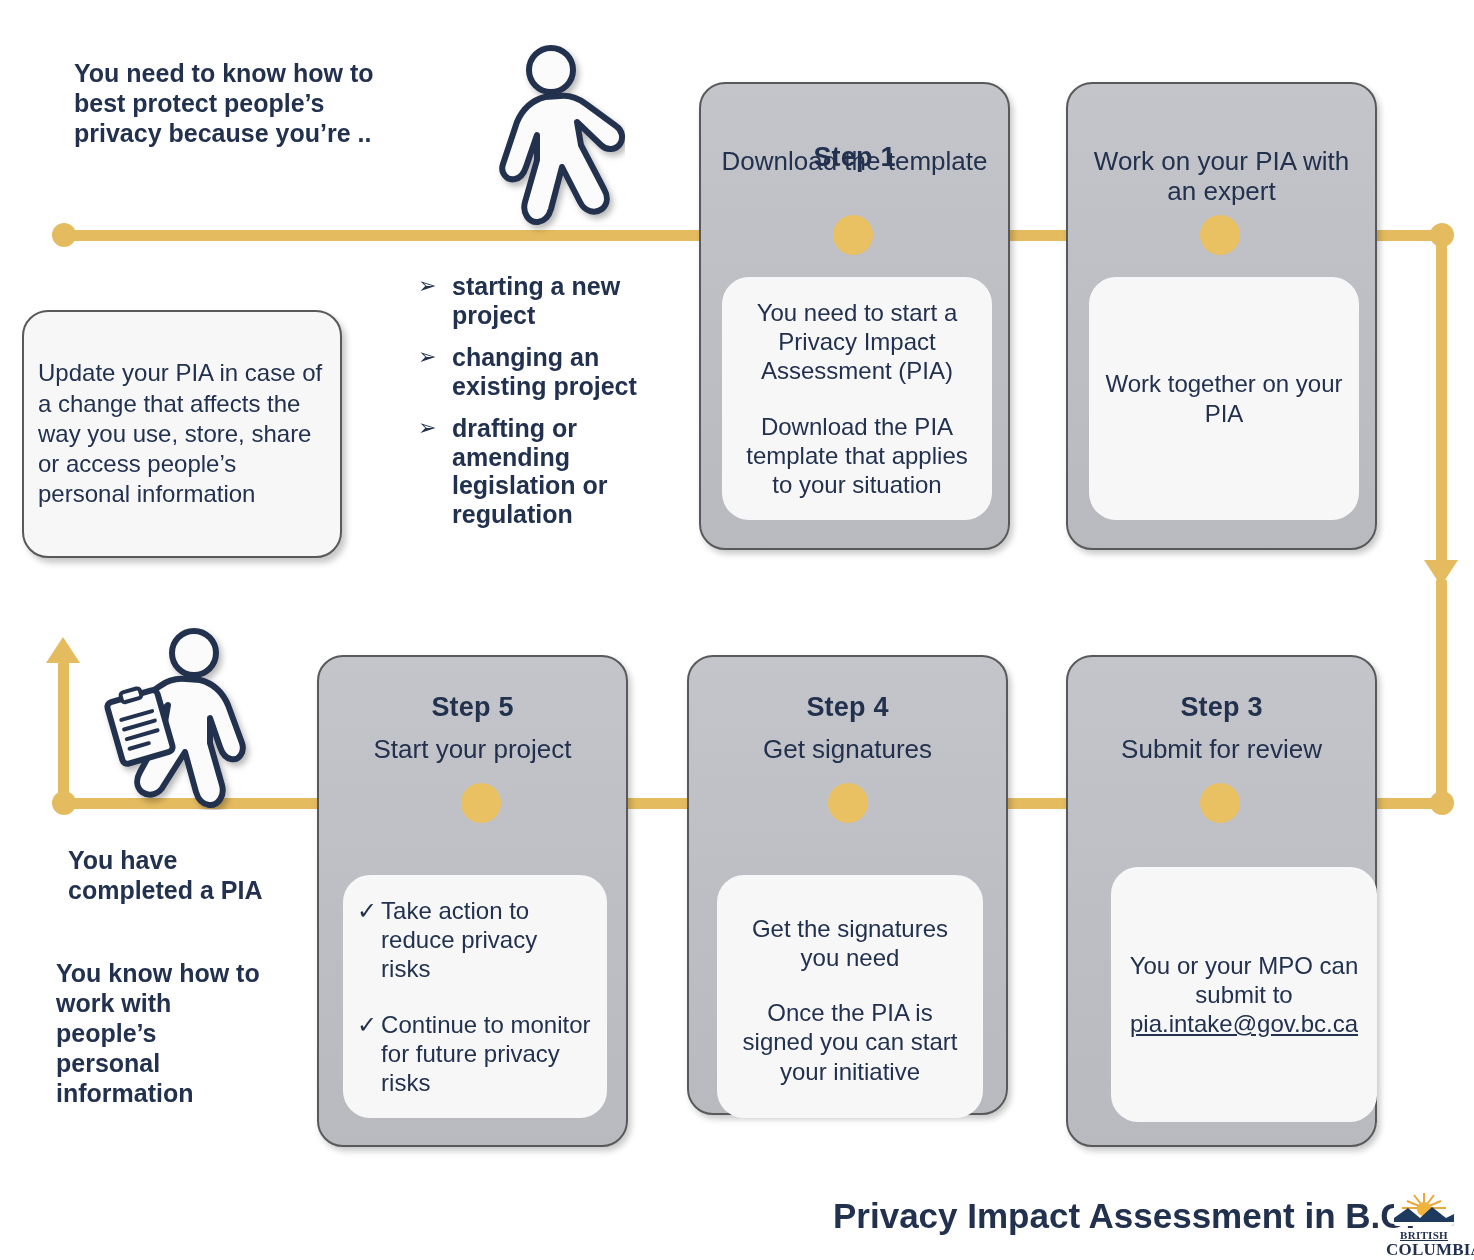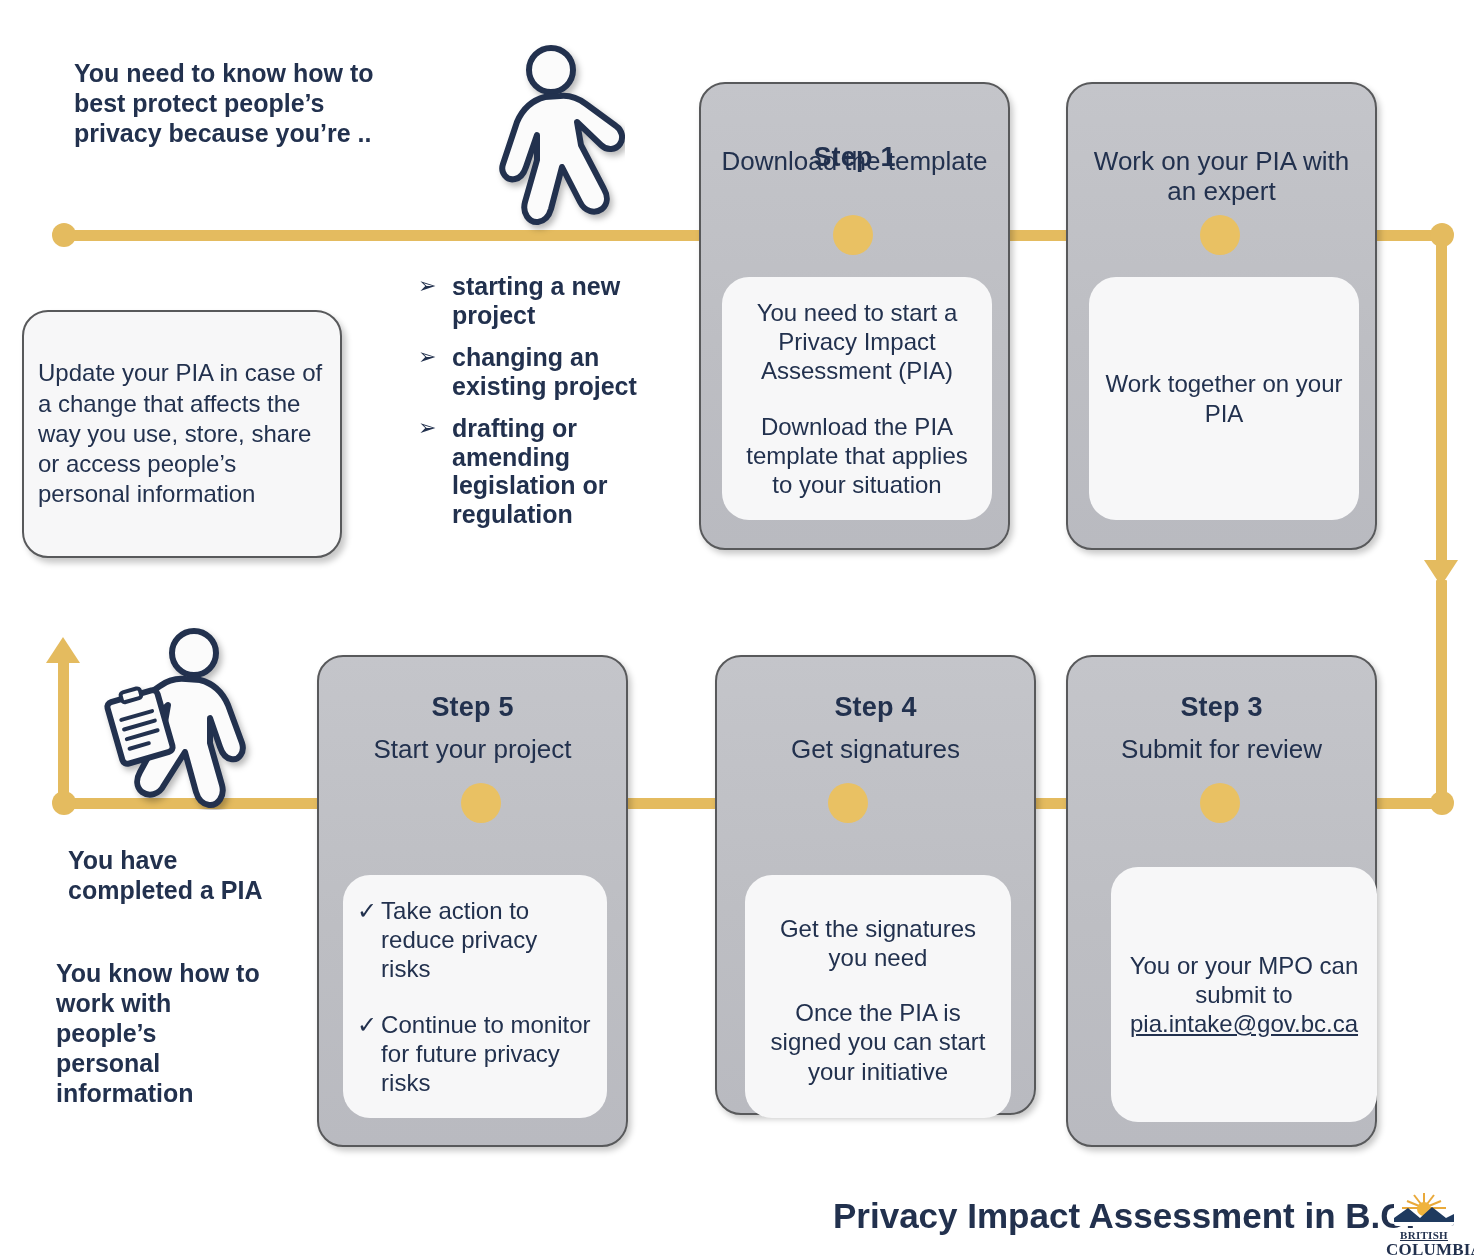--- a/index.html
+++ b/index.html
@@ -284,21 +284,21 @@
         <span class="tick">✓</span>
         <span>Take action to reduce privacy risks</span>
       </p>
       <p class="check-line">
         <span class="tick">✓</span>
         <span>Continue to monitor for future privacy risks</span>
       </p>
     </div>
   </div>
 
-  <div class="step-card" style="left:715px; top:655px; width:321px; height:460px;">
+  <div class="step-card" style="left:687px; top:655px; width:321px; height:460px;">
     <div class="step-title" style="top:35px;">Step 4</div>
     <div class="step-sub" style="top:77px;">Get signatures</div>
     <div class="inner-box" style="left:28px; top:218px; width:266px; height:243px;justify-content:flex-end;">
       <p>Get the signatures you need</p>
       <p>Once the PIA is signed you can start your initiative</p>
     </div>
   </div>
 
   <div class="step-card" style="left:1066px; top:655px; width:311px; height:492px;">
     <div class="step-title" style="top:35px;">Step 3</div>

